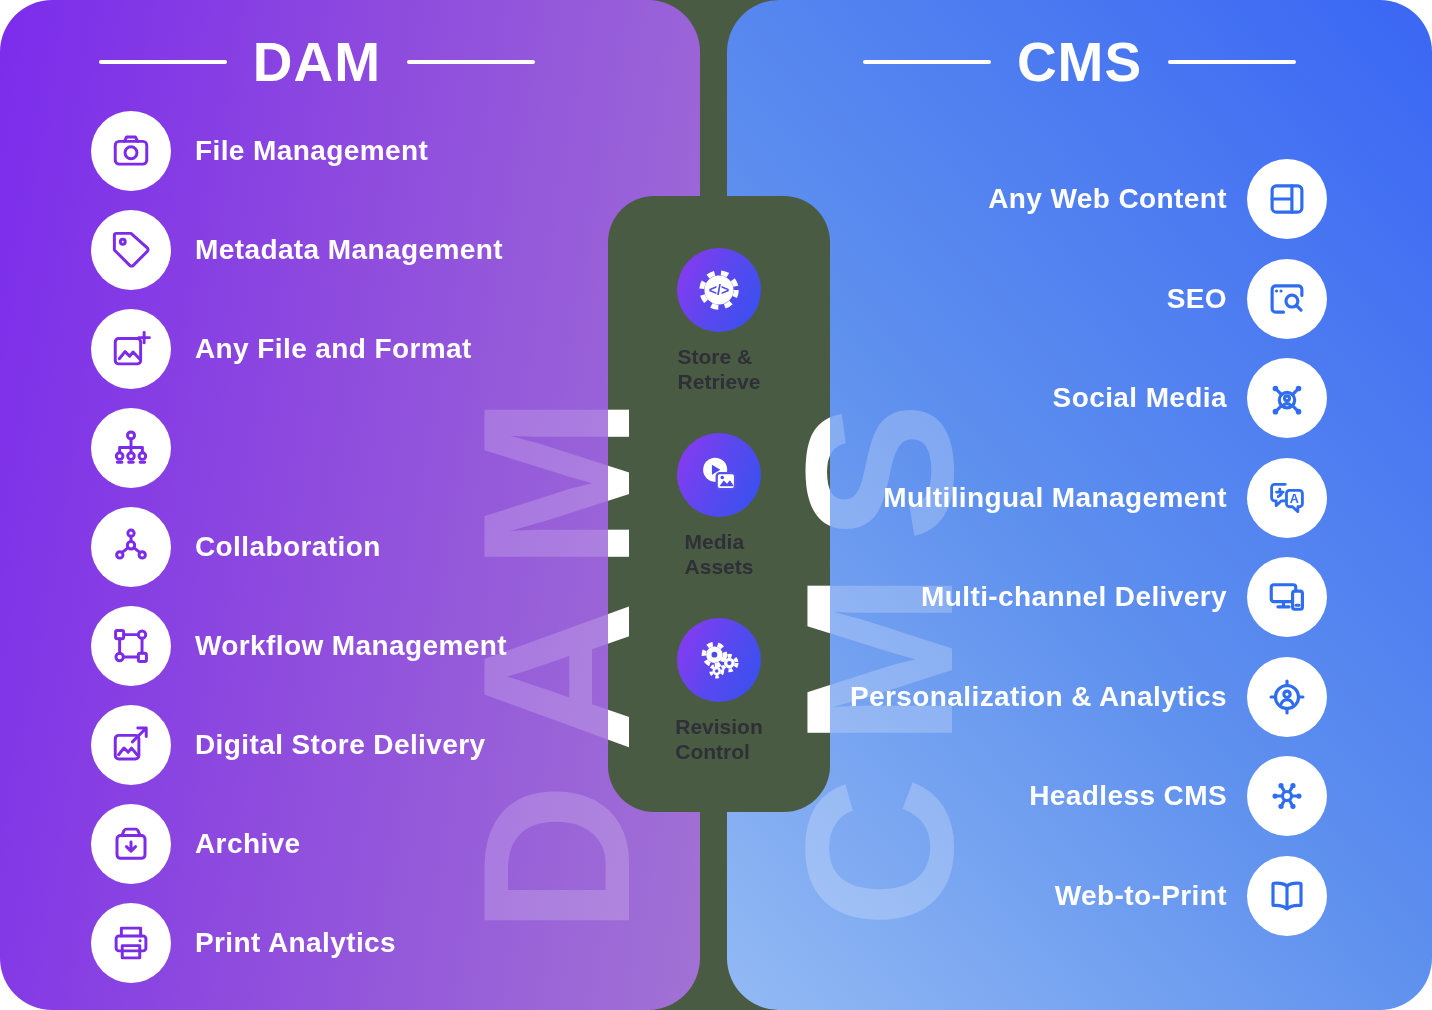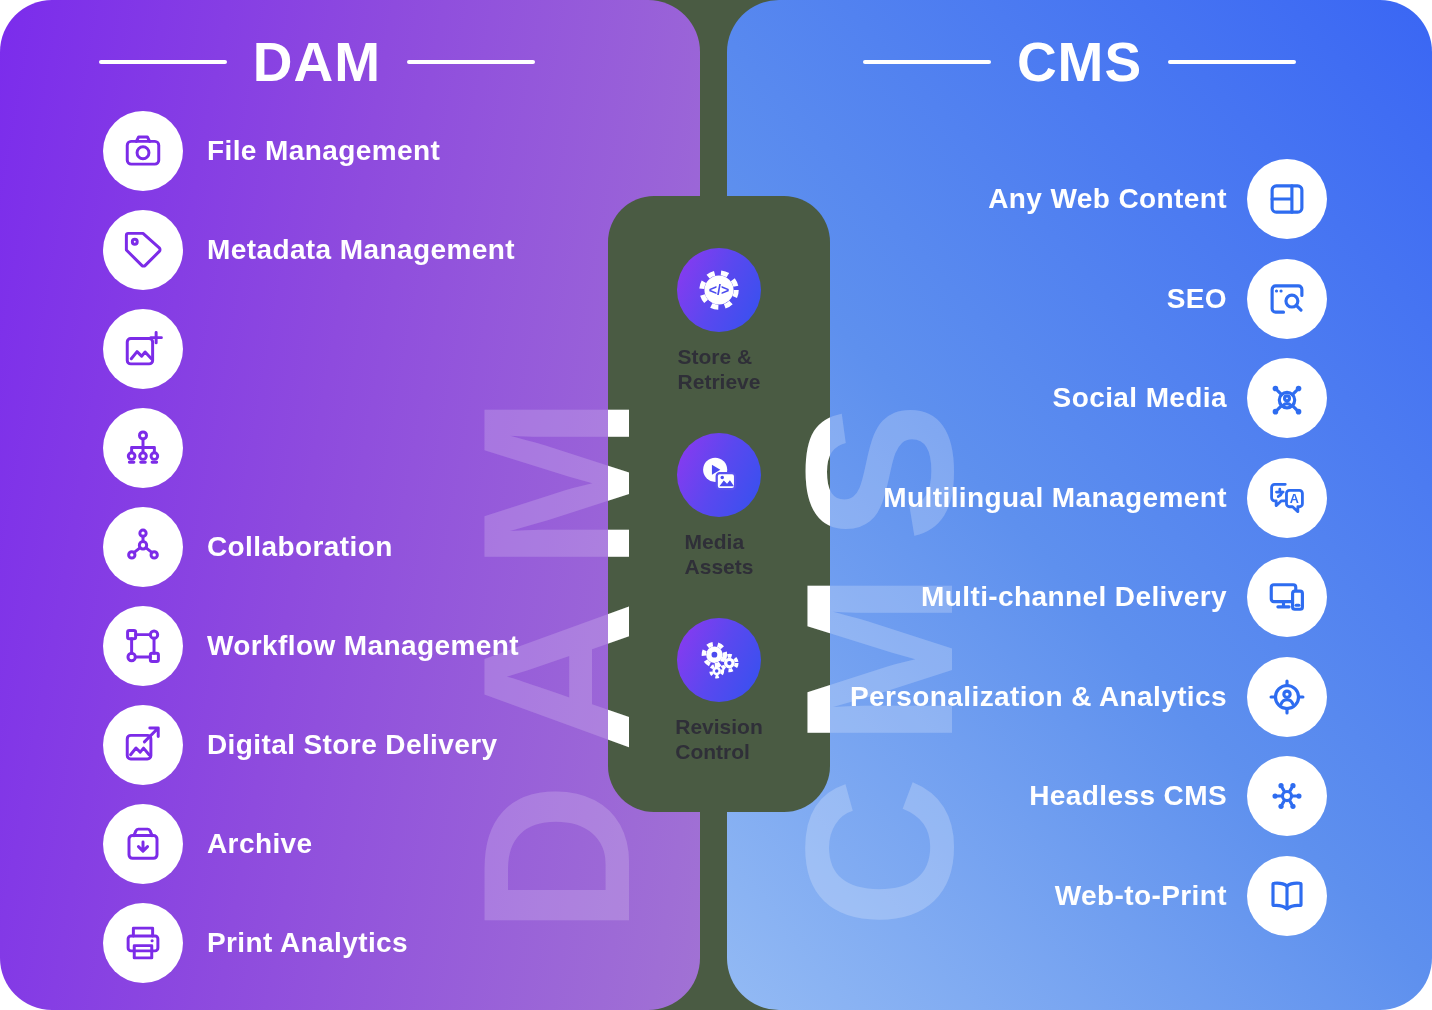--- a/index.html
+++ b/index.html
@@ -31,21 +31,21 @@
     font-size:210px;font-weight:800;letter-spacing:30px;line-height:1;transform:rotate(-90deg);
     color:rgba(255,255,255,0.18);user-select:none;pointer-events:none;white-space:nowrap}
   #wm-dam{left:257px;top:540px}
   #wm-cms{left:-147px;top:540px;color:rgba(255,255,255,0.22)}
   .watermark.solid{color:#fff}
   #wm-dam-solid{left:-351px;top:344px}
   #wm-cms-solid{left:-28px;top:344px}
 
   
   .list{position:absolute}
-  #list-left{left:103px;top:111px}
+  #list-left{left:91px;top:111px}
   #list-right{right:105px;top:159px}
   .row{display:flex;align-items:center}
   #list-left .row{gap:24px;margin-bottom:19px}
   #list-right .row{gap:20px;margin-bottom:19.5px;justify-content:flex-end}
   .row-label{color:#fff;font-size:28px;font-weight:600;letter-spacing:.4px;white-space:nowrap}
   #list-right .row-label{text-align:center}
   .icon-circle{width:80px;height:80px;border-radius:50%;background:#fff;flex:0 0 80px;
     display:flex;align-items:center;justify-content:center}
   .ic{display:block}
   .ic-left{color:var(--purple-accent)}
@@ -99,20 +99,21 @@
       </div>
 
       <div class="row">
         <div class="icon-circle">
           <svg class="ic ic-left" width="42" height="42" viewBox="0 0 24 24" fill="none" stroke="currentColor" stroke-width="1.7" stroke-linecap="round" stroke-linejoin="round">
             <rect x="3" y="6" width="14.5" height="14.5" rx="2"></rect>
               <path d="M5.3 17.6l3.3-4.1 2.6 2.6 2-2.4 3.6 3.9"></path>
               <path d="M19.5 2.5v6M16.5 5.5h6"></path>
           </svg>
         </div>
+        <div class="row-label">Any File and Format</div>
       </div>
 
       <div class="row">
         <div class="icon-circle">
           <svg class="ic ic-left" width="42" height="42" viewBox="0 0 24 24" fill="none" stroke="currentColor" stroke-width="1.7" stroke-linecap="round" stroke-linejoin="round">
             <circle cx="12" cy="4.8" r="2"></circle>
               <path d="M12 6.8V10M5.5 14v-2.3h13V14M12 10v4"></path>
             <circle cx="5.5" cy="16.6" r="1.9"></circle>
               <circle cx="12" cy="16.6" r="1.9"></circle>
               <circle cx="18.5" cy="16.6" r="1.9"></circle>

